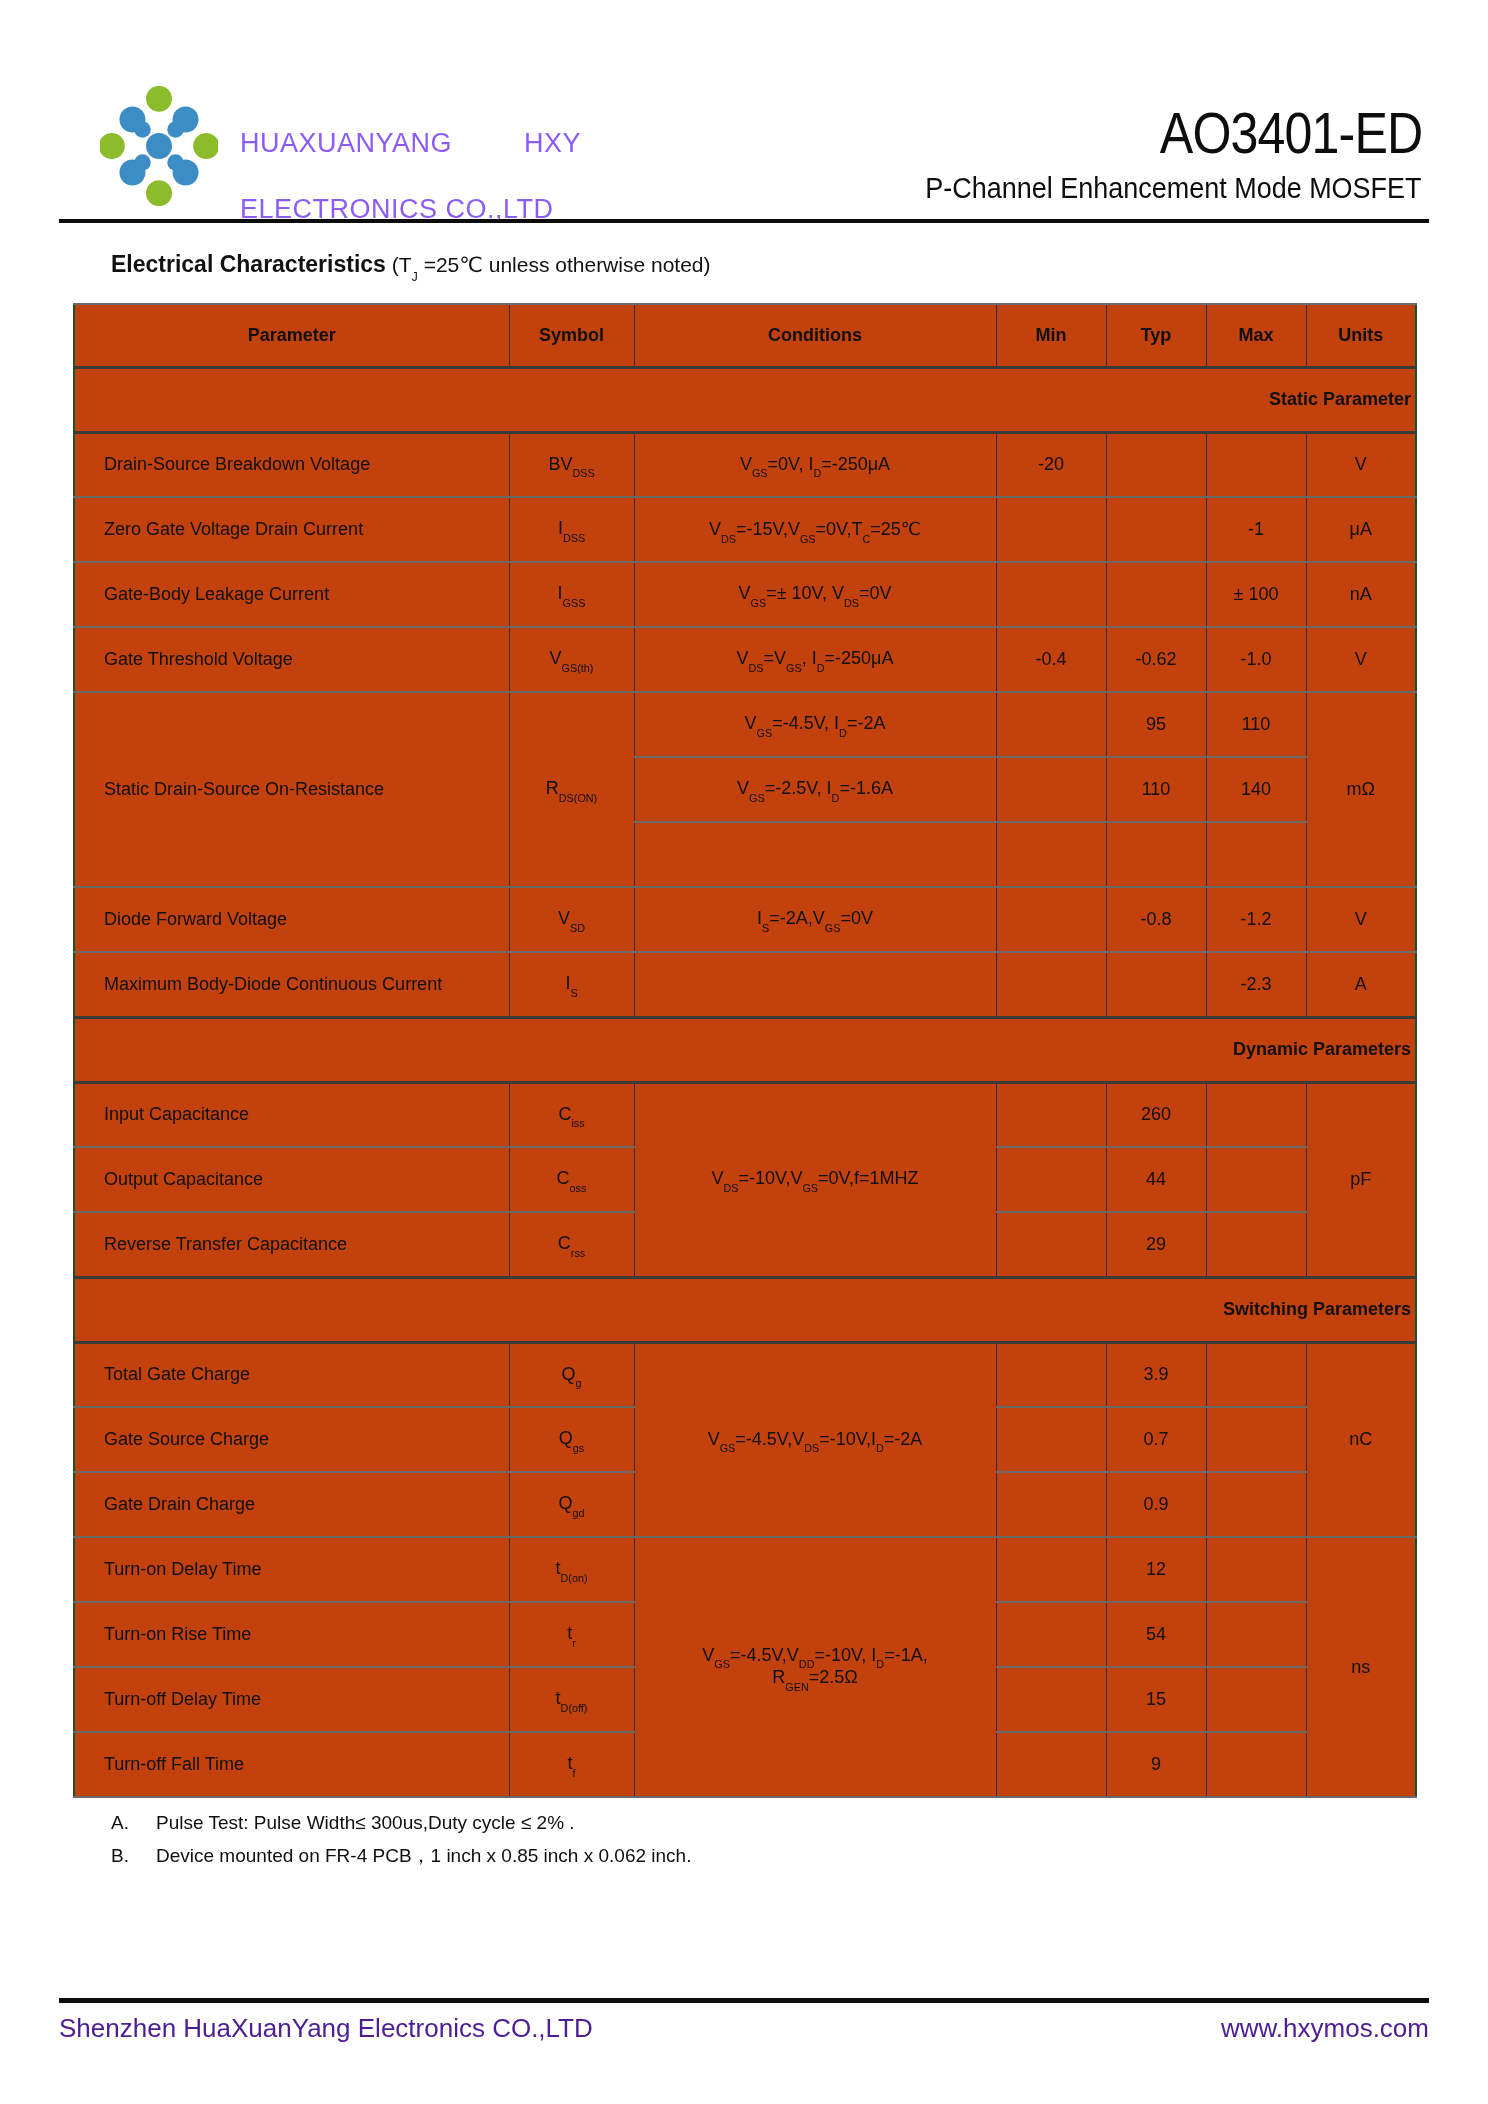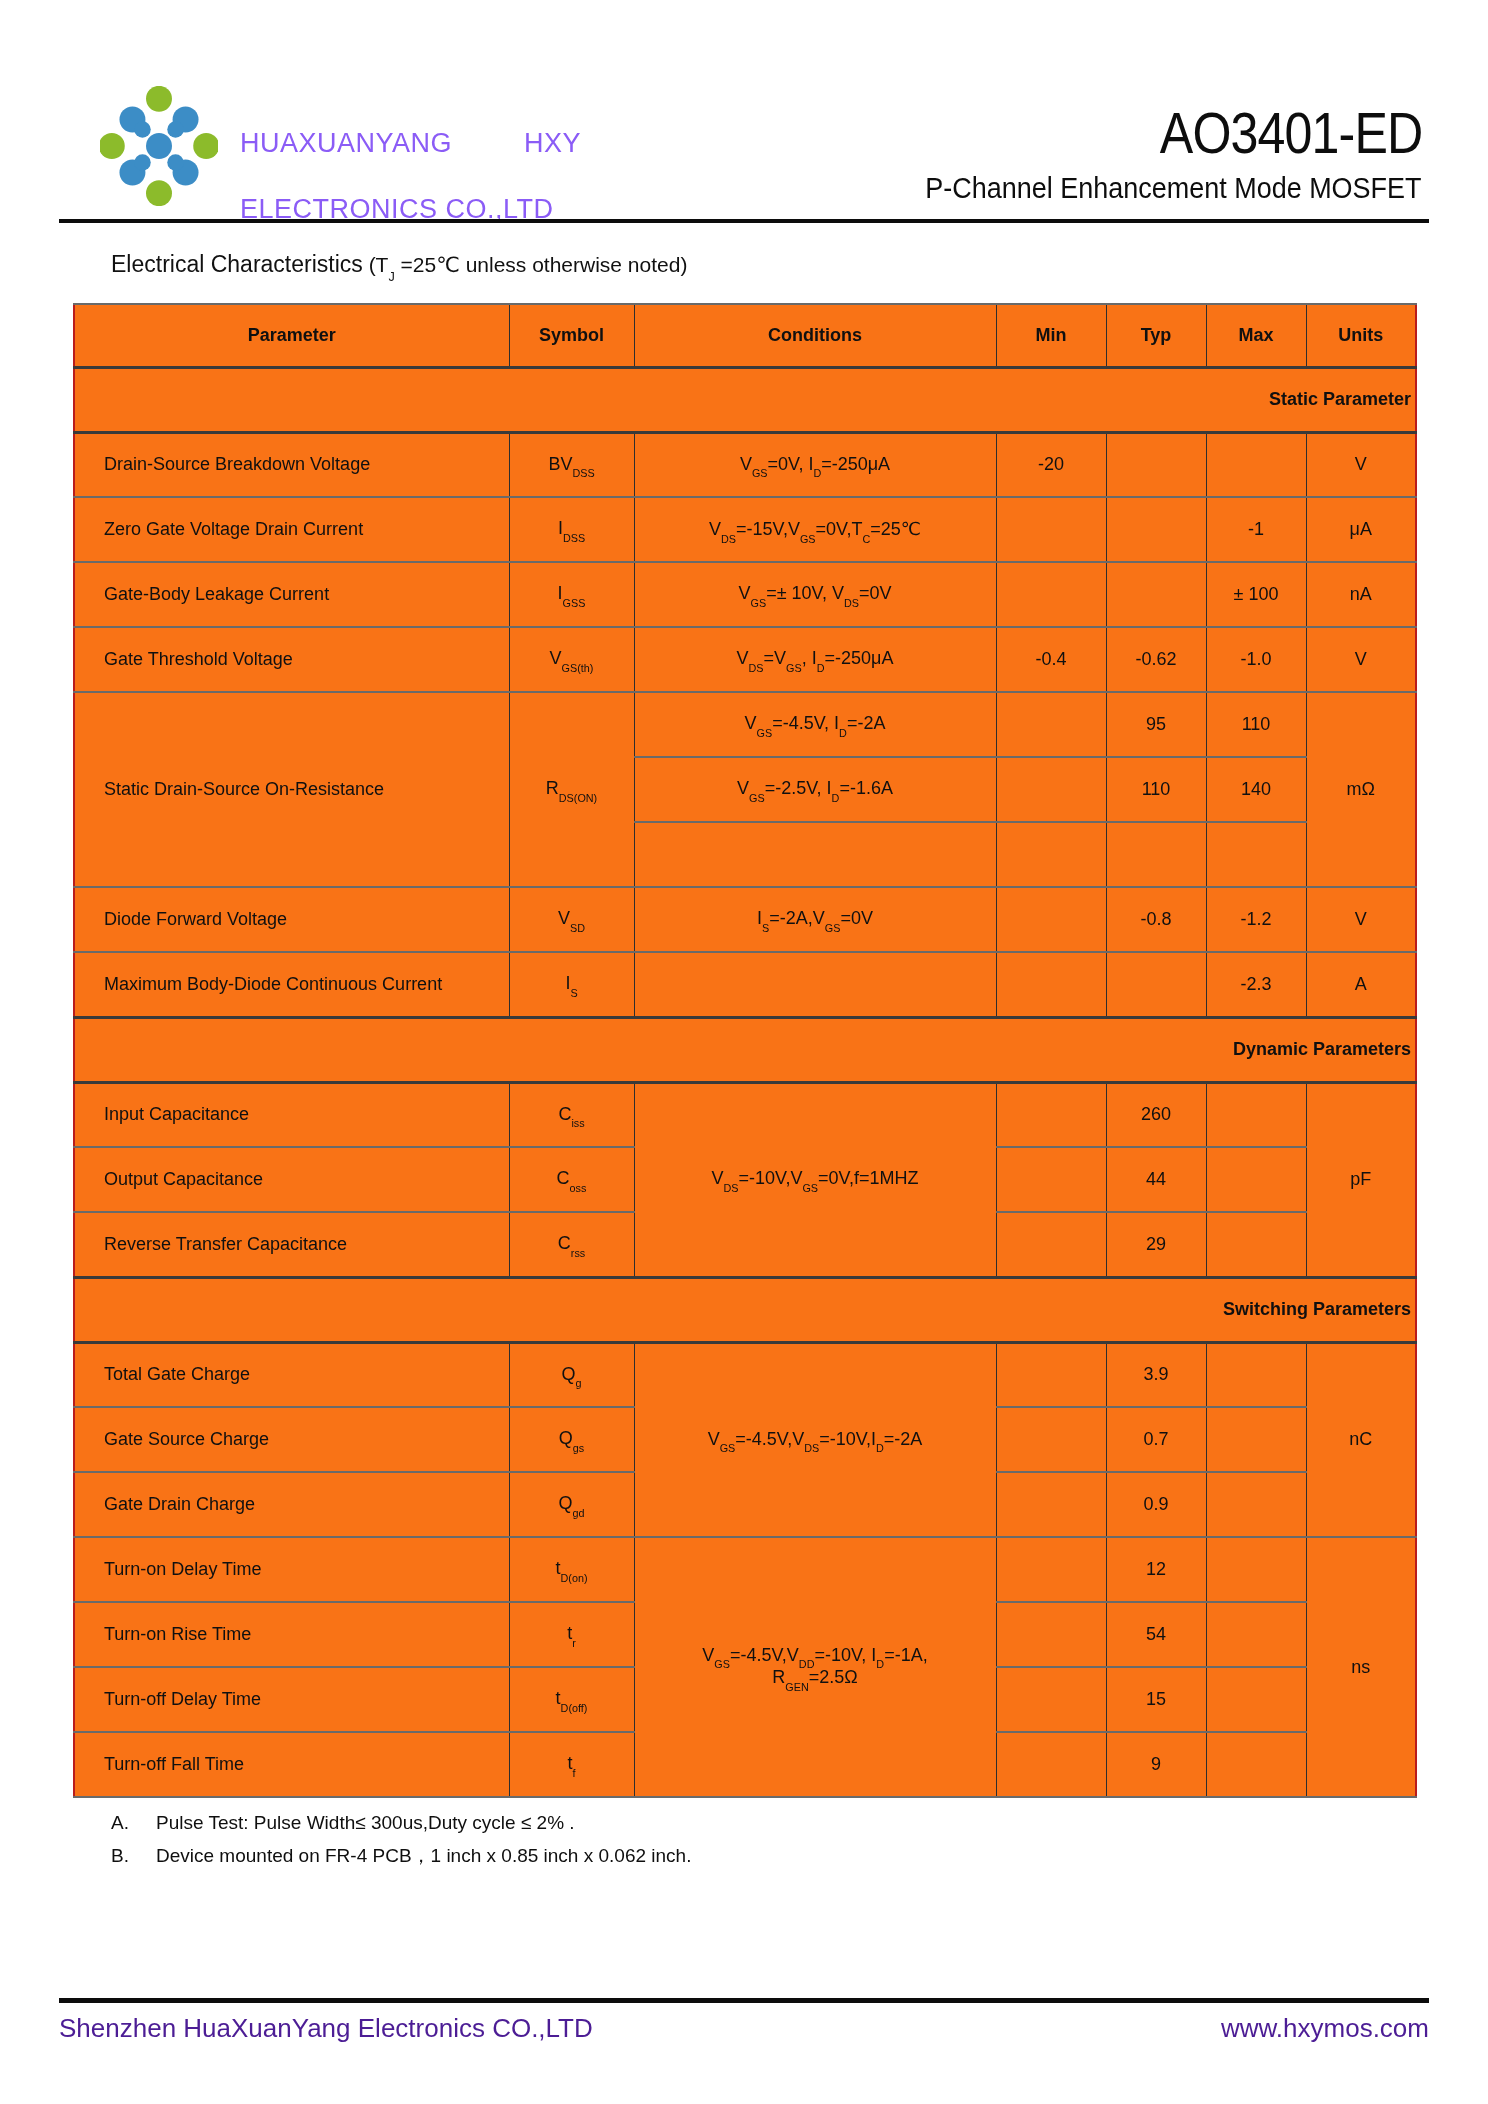--- a/index.html
+++ b/index.html
@@ -15,25 +15,25 @@
   .company{position:absolute;left:240px;top:128px;font-size:27px;letter-spacing:.5px;color:#8b5cf6;}
   .company-row{display:flex;gap:72px;}
   .company-line2{margin-top:35px;}
   .titleblock{position:absolute;right:66px;top:100px;text-align:right;}
   .partno{font-size:57px;letter-spacing:-1px;display:inline-block;transform:scaleX(.88);transform-origin:100% 50%;font-weight:500;color:#0d0d0d;}
   .subtitle{font-size:29px;margin-top:6px;display:inline-block;transform:scaleX(.93);transform-origin:100% 50%;color:#0d0d0d;}
   .toprule{position:absolute;left:59px;top:219px;width:1370px;height:4px;background:#0c0c0c;}
 
   
   .ec-title{position:absolute;left:111px;top:251px;font-size:21px;}
-  .ec-title .b{font-weight:normal;font-size:23px;}
+  .ec-title .b{font-weight:bold;font-size:23px;}
 
   
   .tablewrap{position:absolute;left:73px;top:303px;}
-  table.dtable{border-collapse:collapse;table-layout:fixed;width:1342px;background:#f97316;border:2px solid #b91c1c;}
+  table.dtable{border-collapse:collapse;table-layout:fixed;width:1342px;background:#c2410c;border:2px solid #14532d;}
   .dtable th,.dtable td{
     border-left:1px solid #2e2e2e;border-right:1px solid #2e2e2e;
     border-top:2px solid #6a6a6a;border-bottom:2px solid #6a6a6a;
     font-size:18px;color:#101010;vertical-align:middle;text-align:center;
     padding:0 4px;overflow:hidden;
   }
   .dtable tr.hrow{height:63px;}
   .dtable tr.brow{height:65px;}
   .dtable th{font-weight:bold;border-bottom:3px solid #3a3a3a;}
   .dtable td.section{font-weight:bold;text-align:right;padding-left:13px;border-top:3px solid #3a3a3a;border-bottom:3px solid #3a3a3a;}

